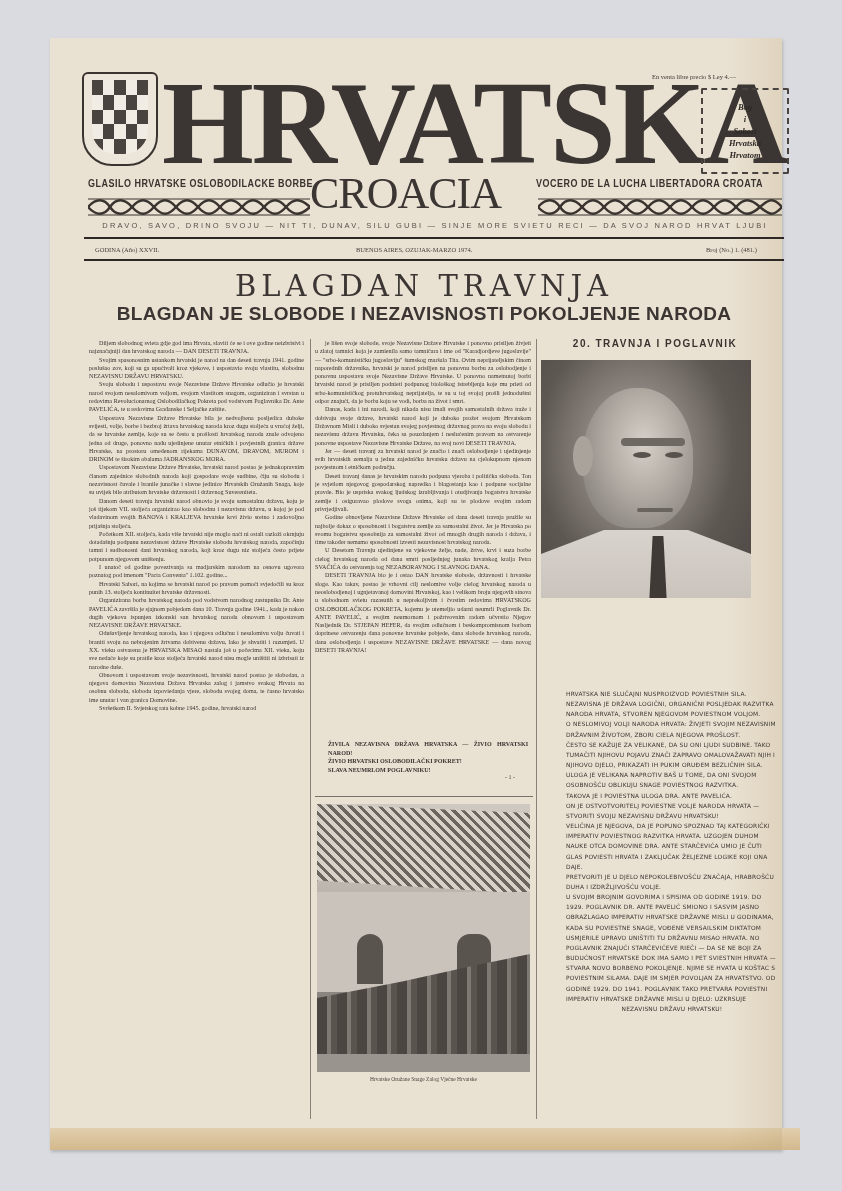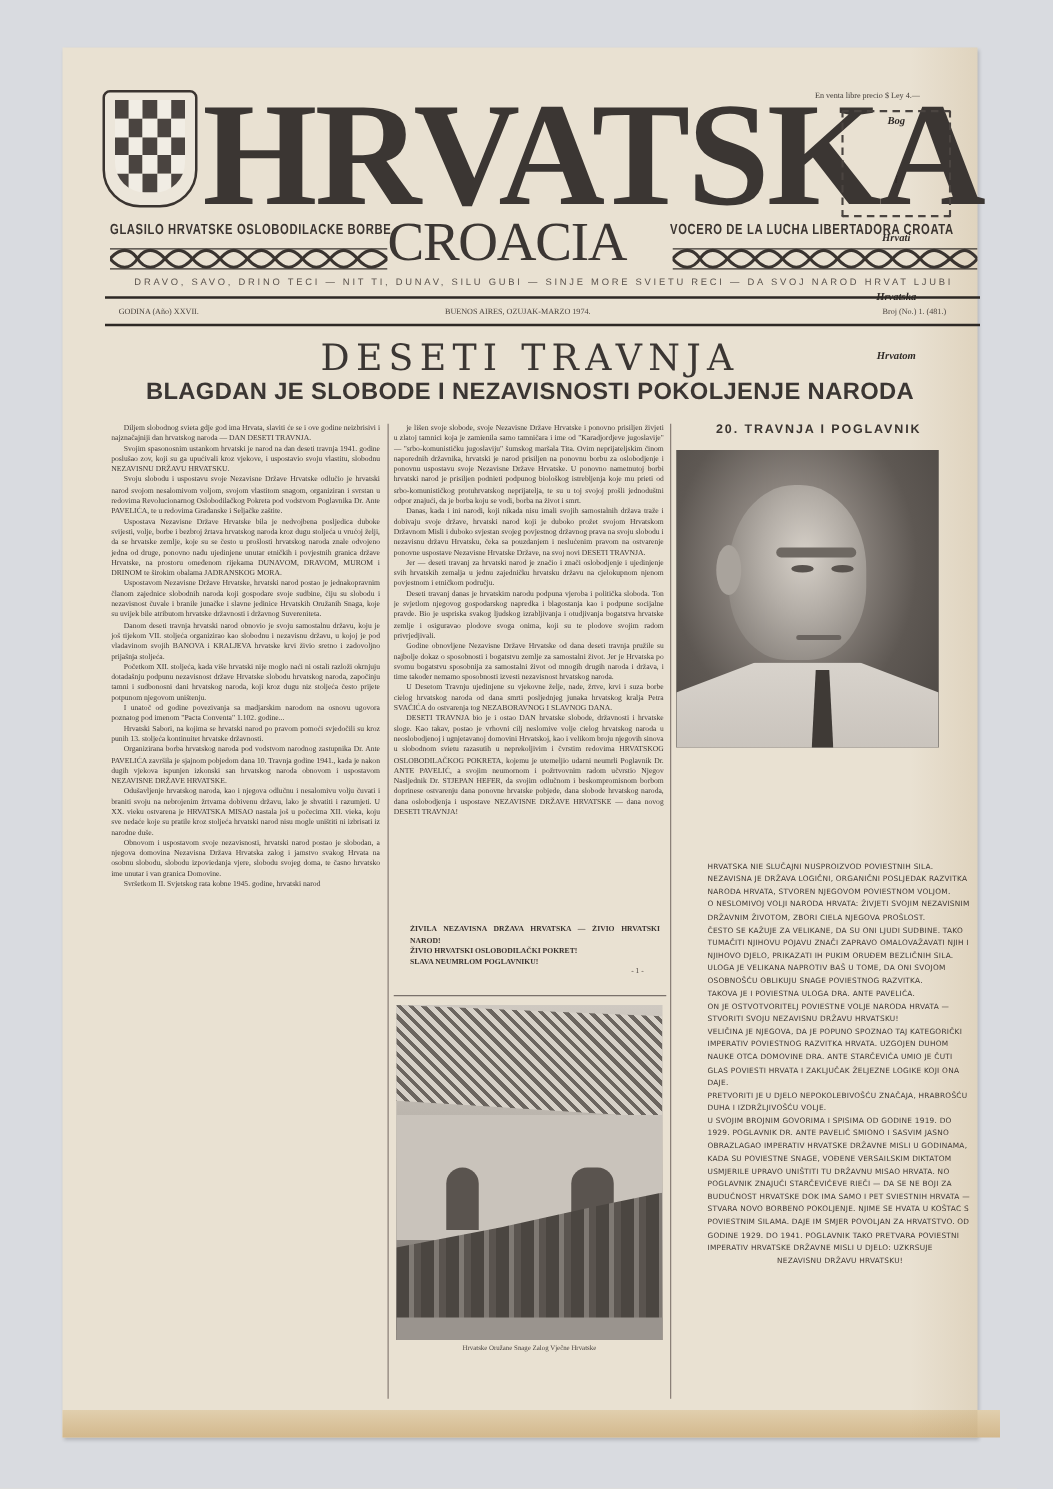--- a/index.html
+++ b/index.html
@@ -62,23 +62,23 @@
     .braid-right { left:538px; top:198px; width:244px; }
     .motto {
       position:absolute; left:86px; top:221px; width:698px;
       font-family:"Liberation Sans", sans-serif; font-size:7.5px; letter-spacing:2.2px; color:#5a524c;
       white-space:nowrap; text-align:center;
     }
     .price {
       position:absolute; left:652px; top:73px; font-size:6.5px; color:#3d3733; white-space:nowrap;
     }
     .motto-box {
-      position:absolute; left:673px; top:88px; width:84px; height:82px;
+      position:absolute; left:701px; top:88px; width:84px; height:82px;
       border:2px dashed #4a4440; border-radius:2px;
-      display:flex; flex-direction:column; align-items:center; gap:35px;
+      display:flex; flex-direction:column; align-items:center; justify-content:center;
     }
     .motto-box span {
       font-family:"Liberation Serif", serif; font-style:italic; font-weight:bold; font-size:8.5px; line-height:12px; color:#2f2a27;
     }
     .rule { position:absolute; background:#2d2825; }
     .issue-line {
       position:absolute; top:246px; font-size:6.5px; color:#4a433e; white-space:nowrap;
     }
     
     .h1 {
@@ -185,47 +185,47 @@
   </div>
 </div>
 <div class="title-main">HRVATSKA</div>
 <div class="title-sub">CROACIA</div>
 <div class="glasilo">GLASILO HRVATSKE OSLOBODILACKE BORBE</div>
 <div class="vocero">VOCERO DE LA LUCHA LIBERTADORA CROATA</div>
 <div class="price">En venta libre precio $ Ley 4.—</div>
 <div class="motto-box">
   <span>Bog</span>
   <span>i</span>
-  <span>Hrvati</span>
+  <span>Sabori</span>
   <span>Hrvatska</span>
   <span>Hrvatom</span>
 </div>
 
 <svg class="braid braid-left" viewBox="0 0 222 18" preserveAspectRatio="none">
   <path d="M0 9 C 8 0, 16 0, 22 9 S 36 18, 44 9 S 58 0, 66 9 S 80 18, 88 9 S 102 0, 110 9 S 124 18, 132 9 S 146 0, 154 9 S 168 18, 176 9 S 190 0, 198 9 S 212 18, 222 9" fill="none" stroke="#3a3430" stroke-width="2.5"></path>
   <path d="M0 9 C 8 18, 16 18, 22 9 S 36 0, 44 9 S 58 18, 66 9 S 80 0, 88 9 S 102 18, 110 9 S 124 0, 132 9 S 146 18, 154 9 S 168 0, 176 9 S 190 18, 198 9 S 212 0, 222 9" fill="none" stroke="#3a3430" stroke-width="2.5"></path>
   <line x1="0" y1="1" x2="222" y2="1" stroke="#3a3430" stroke-width="1"></line>
   <line x1="0" y1="17" x2="222" y2="17" stroke="#3a3430" stroke-width="1"></line>
 </svg>
 <svg class="braid braid-right" viewBox="0 0 244 18" preserveAspectRatio="none">
   <path d="M0 9 C 8 0, 16 0, 22 9 S 36 18, 44 9 S 58 0, 66 9 S 80 18, 88 9 S 102 0, 110 9 S 124 18, 132 9 S 146 0, 154 9 S 168 18, 176 9 S 190 0, 198 9 S 212 18, 222 9 S 236 0, 244 9" fill="none" stroke="#3a3430" stroke-width="2.5"></path>
   <path d="M0 9 C 8 18, 16 18, 22 9 S 36 0, 44 9 S 58 18, 66 9 S 80 0, 88 9 S 102 18, 110 9 S 124 0, 132 9 S 146 18, 154 9 S 168 0, 176 9 S 190 18, 198 9 S 212 0, 222 9 S 236 18, 244 9" fill="none" stroke="#3a3430" stroke-width="2.5"></path>
   <line x1="0" y1="1" x2="244" y2="1" stroke="#3a3430" stroke-width="1"></line>
   <line x1="0" y1="17" x2="244" y2="17" stroke="#3a3430" stroke-width="1"></line>
 </svg>
 
-<div class="motto">DRAVO, SAVO, DRINO TECI — NIT TI, DUNAV, SILU GUBI — SINJE MORE SVIETU RECI — DA SVOJ NAROD HRVAT LJUBI</div>
+<div class="motto">DRAVO, SAVO, DRINO SVOJU — NIT TI, DUNAV, SILU GUBI — SINJE MORE SVIETU RECI — DA SVOJ NAROD HRVAT LJUBI</div>
 
 <div class="rule" style="left:84px; top:237px; width:700px; height:2px;"></div>
 <div class="issue-line" style="left:95px;">GODINA (Año) XXVII.</div>
 <div class="issue-line" style="left:356px;">BUENOS AIRES, OZUJAK-MARZO 1974.</div>
 <div class="issue-line" style="left:706px;">Broj (No.) 1. (481.)</div>
 <div class="rule" style="left:84px; top:259px; width:700px; height:2px;"></div>
 
-<div class="h1">DESETI TRAVNJA</div>
+<div class="h1">BLAGDAN TRAVNJA</div>
 <div class="h2">BLAGDAN JE SLOBODE I NEZAVISNOSTI POKOLJENJE NARODA</div>
 
 <div class="col col-left">
   <p>Diljem slobodnog svieta gdje god ima Hrvata, slaviti će se i ove godine neizbrisivi i najznačajniji dan hrvatskog naroda — DAN DESETI TRAVNJA.</p>
   <p>Svojim spasonosnim ustankom hrvatski je narod na dan deseti travnja 1941. godine poslušao zov, koji su ga upućivali kroz vjekove, i uspostavio svoju vlastitu, slobodnu NEZAVISNU DRŽAVU HRVATSKU.</p>
   <p>Svoju slobodu i uspostavu svoje Nezavisne Države Hrvatske odlučio je hrvatski narod svojom nesalomivom voljom, svojom vlastitom snagom, organiziran i svrstan u redovima Revolucionarnog Oslobodilačkog Pokreta pod vodstvom Poglavnika Dr. Ante PAVELIĆA, te u redovima Građanske i Seljačke zaštite.</p>
   <p>Uspostava Nezavisne Države Hrvatske bila je nedvojbena posljedica duboke svijesti, volje, borbe i bezbroj žrtava hrvatskog naroda kroz dugu stoljeća u vrućoj želji, da se hrvatske zemlje, koje su se često u prošlosti hrvatskog naroda znale odvojeno jedna od druge, ponovno nađu ujedinjene unutar etničkih i povjestnih granica države Hrvatske, na prostoru omeđenom rijekama DUNAVOM, DRAVOM, MUROM i DRINOM te širokim obalama JADRANSKOG MORA.</p>
   <p>Uspostavom Nezavisne Države Hrvatske, hrvatski narod postao je jednakopravnim članom zajednice slobodnih naroda koji gospodare svoje sudbine, čiju su slobodu i nezavisnost čuvale i branile junačke i slavne jedinice Hrvatskih Oružanih Snaga, koje su uvijek bile atributom hrvatske državnosti i državnog Suvereniteta.</p>
   <p>Danom deseti travnja hrvatski narod obnovio je svoju samostalnu državu, koju je još tijekom VII. stoljeća organizirao kao slobodnu i nezavisnu državu, u kojoj je pod vladavinom svojih BANOVA i KRALJEVA hrvatske krvi živio sretno i zadovoljno prijašnja stoljeća.</p>
   <p>Početkom XII. stoljeća, kada više hrvatski nije moglo naći ni ostali razloži okrnjuju dotadašnju podpunu nezavisnost države Hrvatske slobodu hrvatskog naroda, započinju tamni i sudbonosni dani hrvatskog naroda, koji kroz dugu niz stoljeća često prijete potpunom njegovom uništenju.</p>

